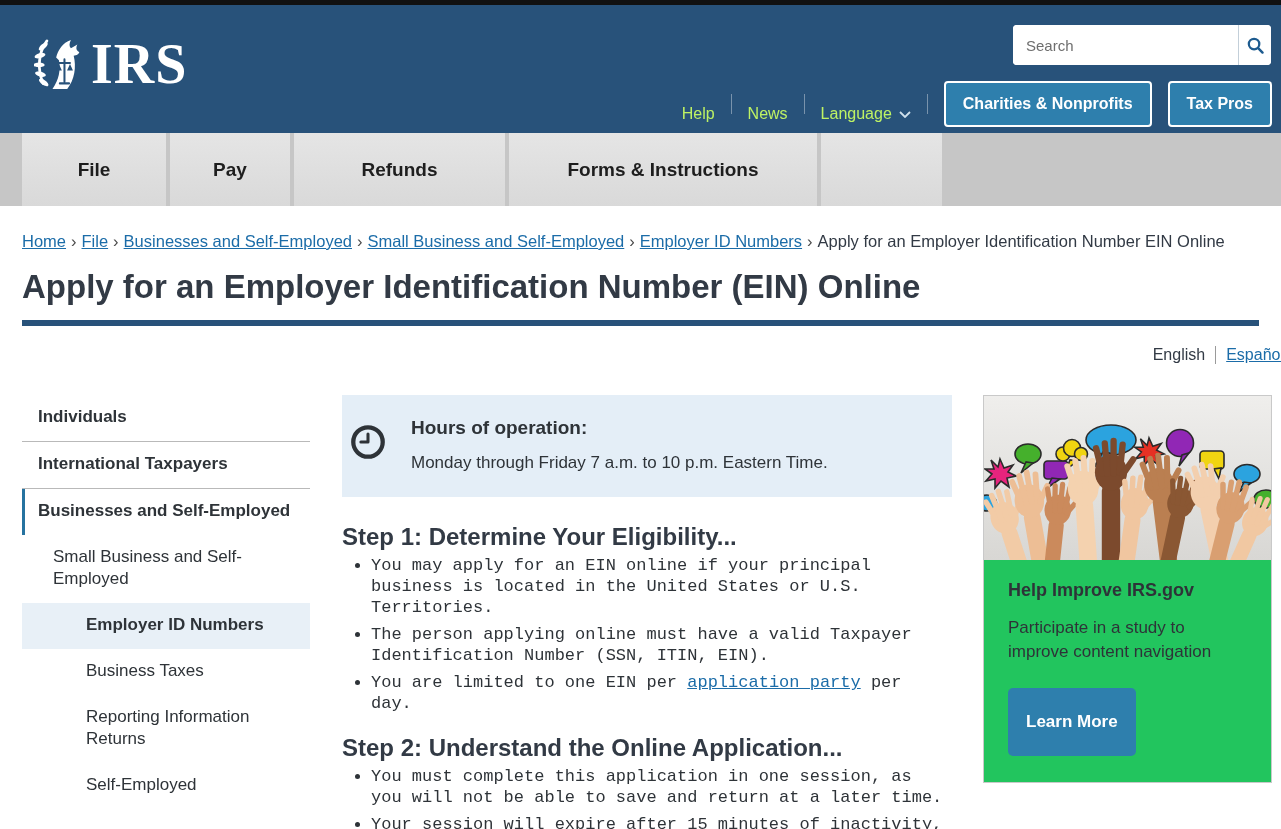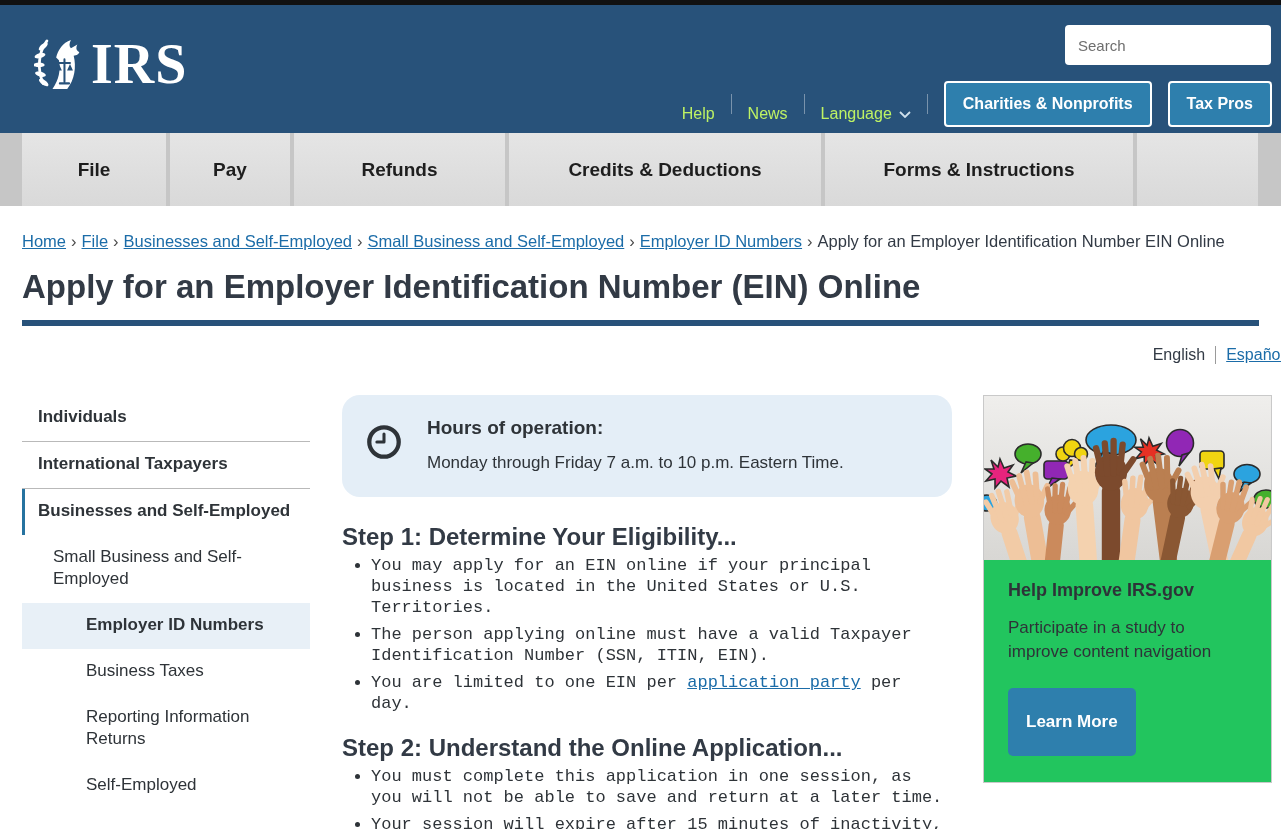--- a/index.html
+++ b/index.html
@@ -6,21 +6,21 @@
   html,body { width:1281px; height:829px; overflow:hidden; }
   body { font-family:"Liberation Sans", sans-serif; background:#fff; color:#2e3338; position:relative; }
 
   .topbar { height:5px; background:#111; }
 
   .header { position:relative; height:128px; background:#28527A; }
   .logo { position:absolute; left:34px; top:30px; display:flex; align-items:center; gap:9px; cursor:pointer; }
   .logo svg { width:48px; height:58px; }
   .logo-text { font-family:"Liberation Serif", serif; font-size:56px; font-weight:bold; color:#fff; line-height:1; letter-spacing:1px; }
 
-  .search { position:absolute; right:10px; top:20px; width:206px; height:40px; background:#fff; border-radius:4px; display:flex; overflow:hidden; }
+  .search { position:absolute; right:10px; top:20px; width:258px; height:40px; background:#fff; border-radius:4px; display:flex; overflow:hidden; }
   .search input { flex:1; border:none; outline:none; padding:0 13px; font-size:15px; font-family:inherit; color:#333; background:#fff; }
   .search input::placeholder { color:#6e6e6e; }
   .search-btn { width:44px; border:none; border-left:1px solid #c3cfd9; background:#fff; display:flex; align-items:center; justify-content:center; cursor:pointer; }
 
   .utility { position:absolute; right:9px; top:76px; display:flex; align-items:center; gap:16px; }
   .util-link { color:#bef264; font-weight:normal; font-size:16px; display:flex; align-items:center; gap:7px; cursor:pointer; text-decoration:none;margin-top:20px; }
   .util-divider { width:1px; height:20px; background:rgba(255,255,255,.38); }
   .util-btn { background:#2E7FAD; border:2px solid #fff; border-radius:4px; color:#fff; font-weight:bold; font-size:16px; padding:12px 17px; font-family:inherit; cursor:pointer; }
 
   .nav { height:73px; background:#C6C6C6; display:flex; padding-left:22px; }
@@ -48,21 +48,21 @@
   .sidebar { width:288px; margin-left:22px; flex-shrink:0; font-size:17px; line-height:22px; }
   .side-item { display:block; color:#2e3338; padding:11px 4px 13px 16px; cursor:pointer; text-decoration:none; }
   .side-item.l1 { font-weight:bold; }
   .side-item.hb { border-bottom:1px solid #b9b9b9; }
   .side-item.active-section { border-left:3px solid #2673A0; padding-left:13px; }
   .side-item.l2 { padding-left:31px; }
   .side-item.l3 { padding-left:64px; }
   .side-item.selected { background:#E8F0F7; font-weight:bold; }
 
   .main { width:610px; margin-left:32px; flex-shrink:0; }
-  .hours-box { background:#E4EEF7; padding:22px 23px 24px; display:flex;border-radius:18px; }
+  .hours-box { background:#E4EEF7; padding:22px 7px 24px; display:flex; }
   .hours-icon { flex-shrink:0; margin-top:6px; }
   .hours-body { margin-left:24px; }
   .hours-title { font-size:19px; font-weight:bold; color:#2e3338; }
   .hours-text { font-size:17px; margin-top:14px; color:#2e3338; }
   .step-heading { margin-top:26px; font-size:24px; font-weight:bold; color:#323A45; }
   .step2-heading { margin-top:20px; }
   .main ul { margin-top:4px; padding-left:29px;font-family:Liberation Mono, monospace; }
   .main li { font-size:17px; line-height:21px; margin-bottom:6px; color:#2e3338; }
   .inline-link { color:#1B6CA8; text-decoration:underline; cursor:pointer; }
 
@@ -127,21 +127,20 @@
     <span class="util-divider"></span>
     <button class="util-btn">Charities &amp; Nonprofits</button>
     <button class="util-btn">Tax Pros</button>
   </div>
 </header>
 
 <nav class="nav">
   <div class="nav-tab w0">File</div>
   <div class="nav-tab w1">Pay</div>
   <div class="nav-tab w2">Refunds</div>
-  <div class="nav-tab w3">Credits &amp; Deductions</div>
   <div class="nav-tab w4">Forms &amp; Instructions</div>
   <div class="nav-filler"></div>
 </nav>
 
 <div class="breadcrumb">
   <a class="bc-link">Home</a><span class="bc-sep"></span><a class="bc-link">File</a><span class="bc-sep"></span><a class="bc-link">Businesses and Self-Employed</a><span class="bc-sep"></span><a class="bc-link">Small Business and Self-Employed</a><span class="bc-sep"></span><a class="bc-link">Employer ID Numbers</a><span class="bc-sep"></span><span class="bc-current">Apply for an Employer Identification Number EIN Online</span>
 </div>
 
 <h1 class="page-title">Apply for an Employer Identification Number (EIN) Online</h1>
 <div class="title-rule"></div>

